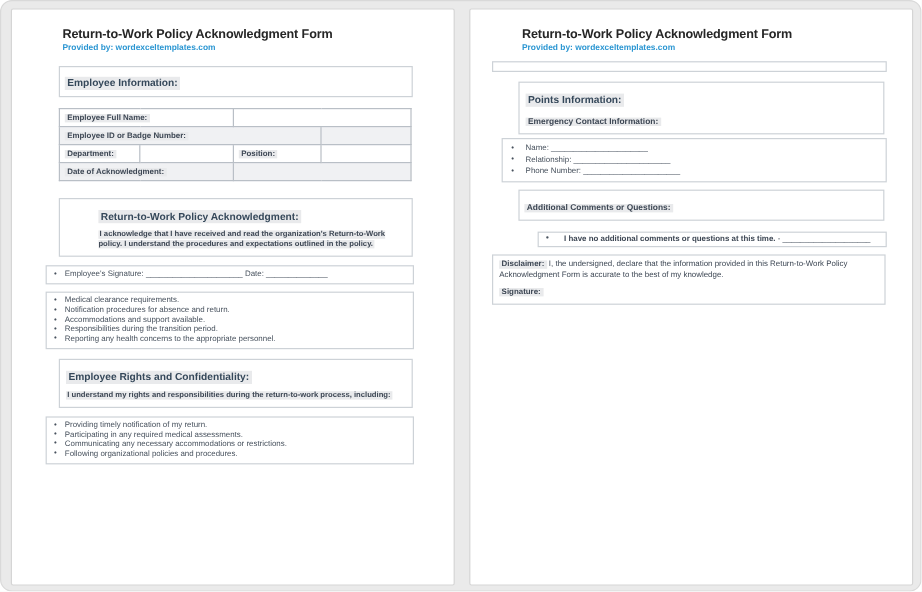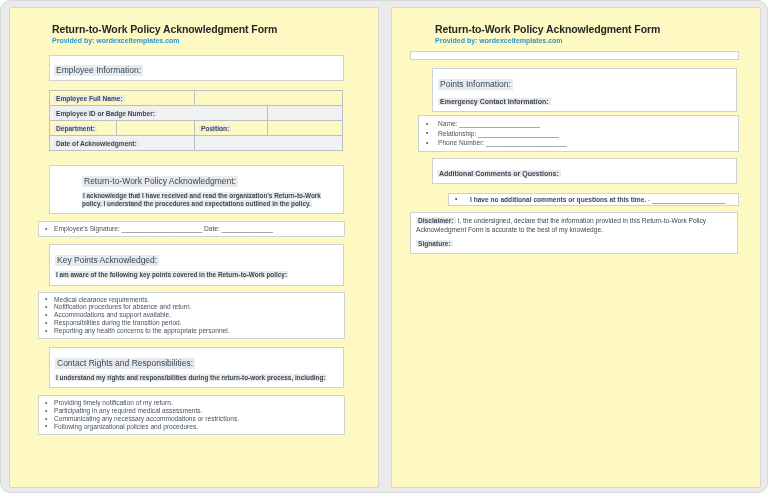--- a/index.html
+++ b/index.html
@@ -4,21 +4,21 @@
 <style>
   html,body { margin:0; padding:0; background:#ffffff; }
   * { box-sizing:border-box; }
   .canvas {
     position:relative; width:768px; height:493px;
     background:#eaeaea; border:1px solid #d9d9d9; border-radius:10px;
     font-family:"Liberation Sans", sans-serif; overflow:hidden;
   }
   .page {
     position:absolute; top:6px; width:370px; height:481px;
-    background:#fef9c3; border:1px solid #d5d5d5; border-radius:2px;
+    background:#ffffff; border:1px solid #d5d5d5; border-radius:2px;
   }
   .page-1 { left:8px;  padding:15px 33px 0 28px; }
   .page-2 { left:390px; padding:15px 21px 0 18px; }
 
   .doc-title {
     font-size:10.5px; font-weight:bold; color:#262626; line-height:13px;
     letter-spacing:-0.1px;
   }
   .page-1 .doc-title { margin-left:14px; }
   .page-2 .doc-title { margin-left:25px; }
@@ -28,21 +28,21 @@
   .page-1 .provided-by { margin-left:14px; }
   .page-2 .provided-by { margin-left:25px; }
 
   .box {
     border:1px solid #cdd2d7; background:#fff;
   }
   .hdr-box { padding:3px 4px; }
   .sec-box { padding:4px 5px 5px 5px; }
 
   .sec-header {
-    font-size:8.5px; font-weight:normal; color:#35485a; line-height:11px;
+    font-size:8.5px; font-weight:bold; color:#35485a; line-height:11px;
     display:inline-block;
   }
   .shade { background:#e9eaec; padding:0 2px; }
 
   .sec-body {
     margin-top:4px; font-size:6.4px; font-weight:bold; color:#3d4754;
     line-height:8.2px;
   }
   .sec-body .shade { padding:0 1px; }
   .sub-header {
@@ -136,35 +136,31 @@
 
     <div class="box sec-box p1-ack">
       <span class="sec-header shade">Return-to-Work Policy Acknowledgment:</span>
       <div class="sec-body"><span class="shade">I acknowledge that I have received and read the organization's Return-to-Work policy. I understand the procedures and expectations outlined in the policy.</span></div>
     </div>
 
     <div class="bullet-box p1-sig">
       <div class="bullet">Employee's Signature: ______________________  Date: ______________</div>
     </div>
 
-    <div class="box sec-box p1-keypts">
-      <span class="sec-header shade">Key Points Acknowledged:</span>
-      <div class="sec-body"><span class="shade">I am aware of the following key points covered in the Return-to-Work policy:</span></div>
-    </div>
 
     <div class="bullet-box p1-kp-list">
       <div class="bullet">Medical clearance requirements.</div>
       <div class="bullet">Notification procedures for absence and return.</div>
       <div class="bullet">Accommodations and support available.</div>
       <div class="bullet">Responsibilities during the transition period.</div>
       <div class="bullet">Reporting any health concerns to the appropriate personnel.</div>
     </div>
 
     <div class="box sec-box p1-rights">
-      <span class="sec-header shade">Contact Rights and Responsibilities:</span>
+      <span class="sec-header shade">Employee Rights and Confidentiality:</span>
       <div class="sec-body"><span class="shade">I understand my rights and responsibilities during the return-to-work process, including:</span></div>
     </div>
 
     <div class="bullet-box p1-r-list">
       <div class="bullet">Providing timely notification of my return.</div>
       <div class="bullet">Participating in any required medical assessments.</div>
       <div class="bullet">Communicating any necessary accommodations or restrictions.</div>
       <div class="bullet">Following organizational policies and procedures.</div>
     </div>
 

